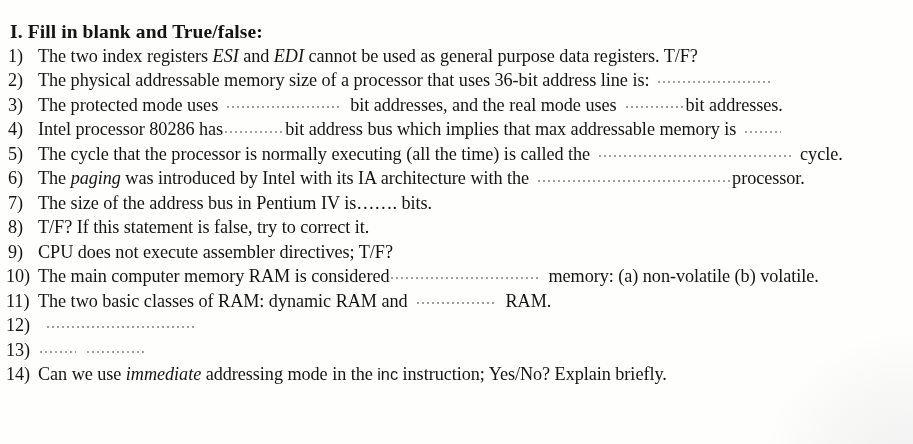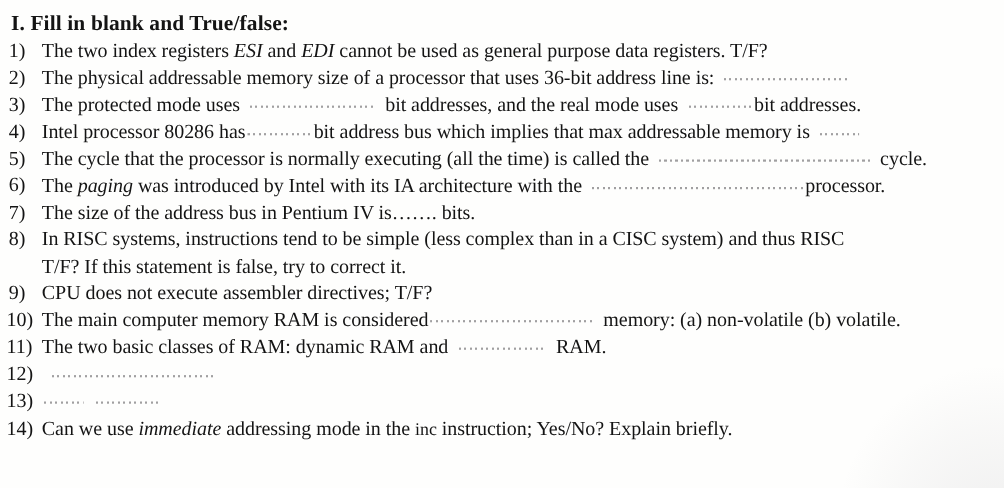--- a/index.html
+++ b/index.html
@@ -22,21 +22,21 @@
     position: absolute;
     right: -40px;
     bottom: -60px;
     width: 190px;
     height: 170px;
     background: radial-gradient(ellipse at 75% 85%, rgba(120,118,125,0.105) 0%, rgba(140,138,145,0.05) 45%, rgba(255,255,255,0) 72%);
     pointer-events: none;
   }
   .sheet {
     position: absolute;
-    left: 0; top: 6px;
+    left: 0; top: 16px;
     width: 913px;
   }
   .heading {
     font-weight: bold;
     font-size: 19.5px;
     line-height: 25px;
     padding: 3px 0 0 10px;
     letter-spacing: 0.1px;
   }
   ol.qlist {
@@ -57,21 +57,21 @@
     left: 8px;
     top: 0;
     width: 30px;
     text-align: left;
     white-space: nowrap;
   }
   ol.qlist > li.wide .num { left: 6px; }
   .body { display: block; }
   i, .it { }
   .mono {
-    font-family: Liberation Serif, serif;
+    font-family: Liberation Sans, sans-serif;
     font-size: 16.3px;
     font-style: normal;
     letter-spacing: 0px;
   }
   
   .fill {
     display: inline-block;
     vertical-align: baseline;
     position: relative;
     height: 1em;
@@ -140,21 +140,20 @@
         <span class="body"><span>The </span><i>paging</i><span> was introduced by Intel with its IA architecture with the</span><span class="gap-s"></span><span class="fill xxl"></span><span>processor.</span></span>
       </li>
 
       <li>
         <span class="num">7)</span>
         <span class="body">The size of the address bus in Pentium IV is……. bits.</span>
       </li>
 
       <li>
         <span class="num">8)</span>
-        <span class="body">In RISC systems, instructions tend to be simple (less complex than in a CISC system) and thus RISC</span>
         <span class="body">T/F? If this statement is false, try to correct it.</span>
       </li>
 
       <li>
         <span class="num">9)</span>
         <span class="body">CPU does not execute assembler directives; T/F?</span>
       </li>
 
       <li class="wide">
         <span class="num">10)</span>

